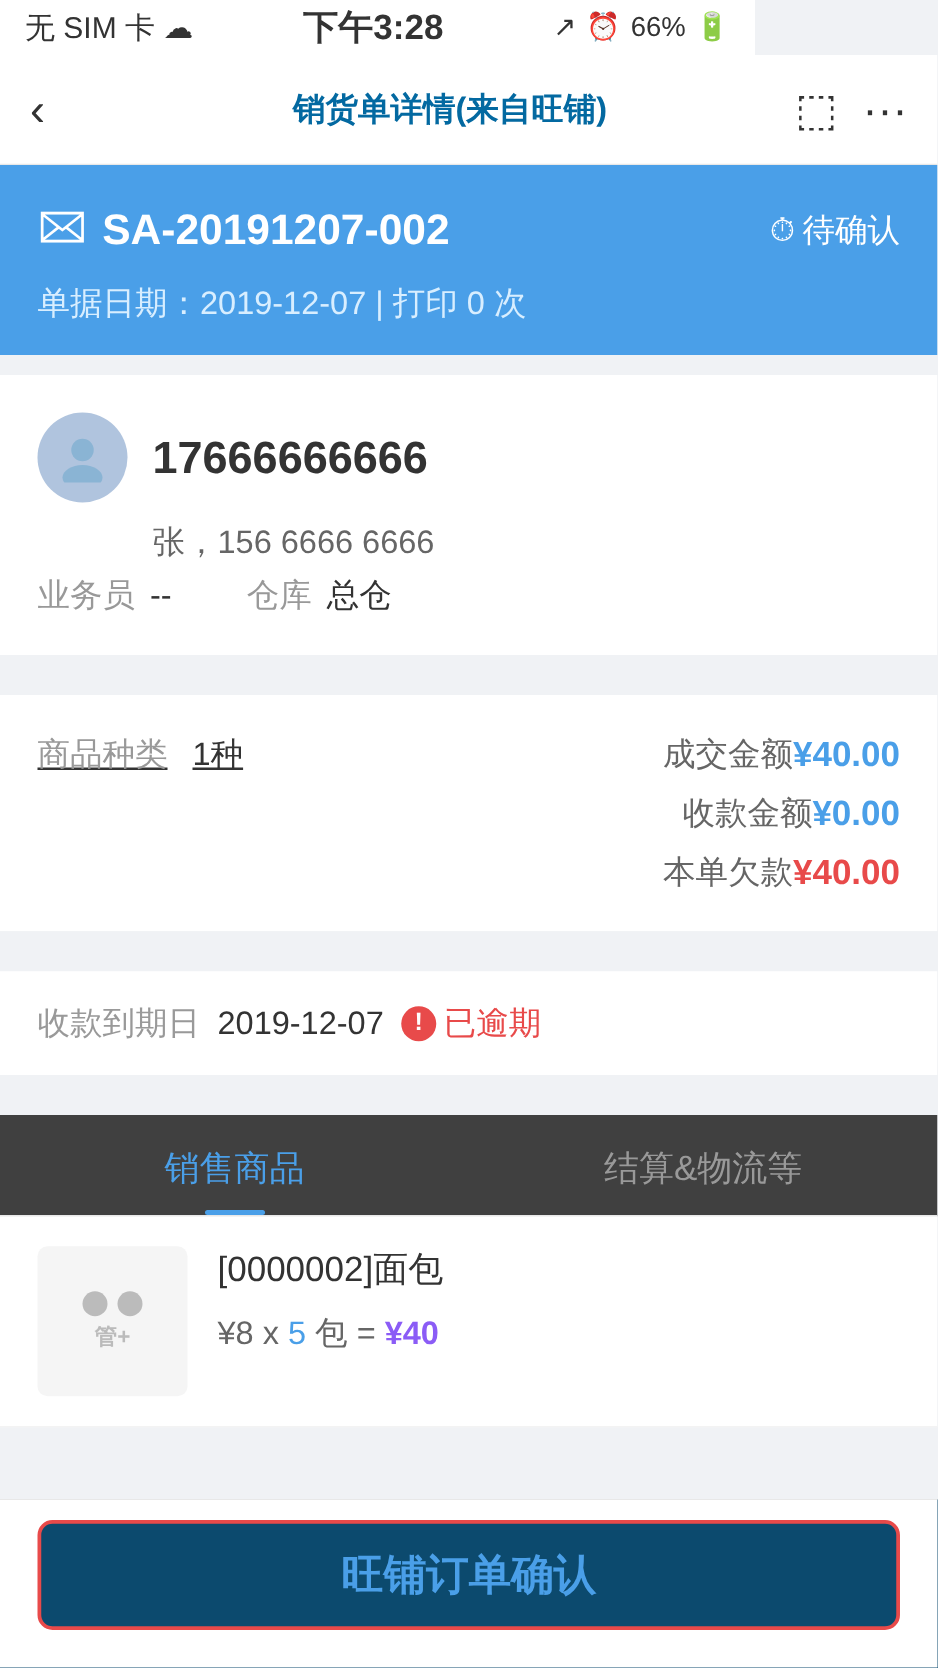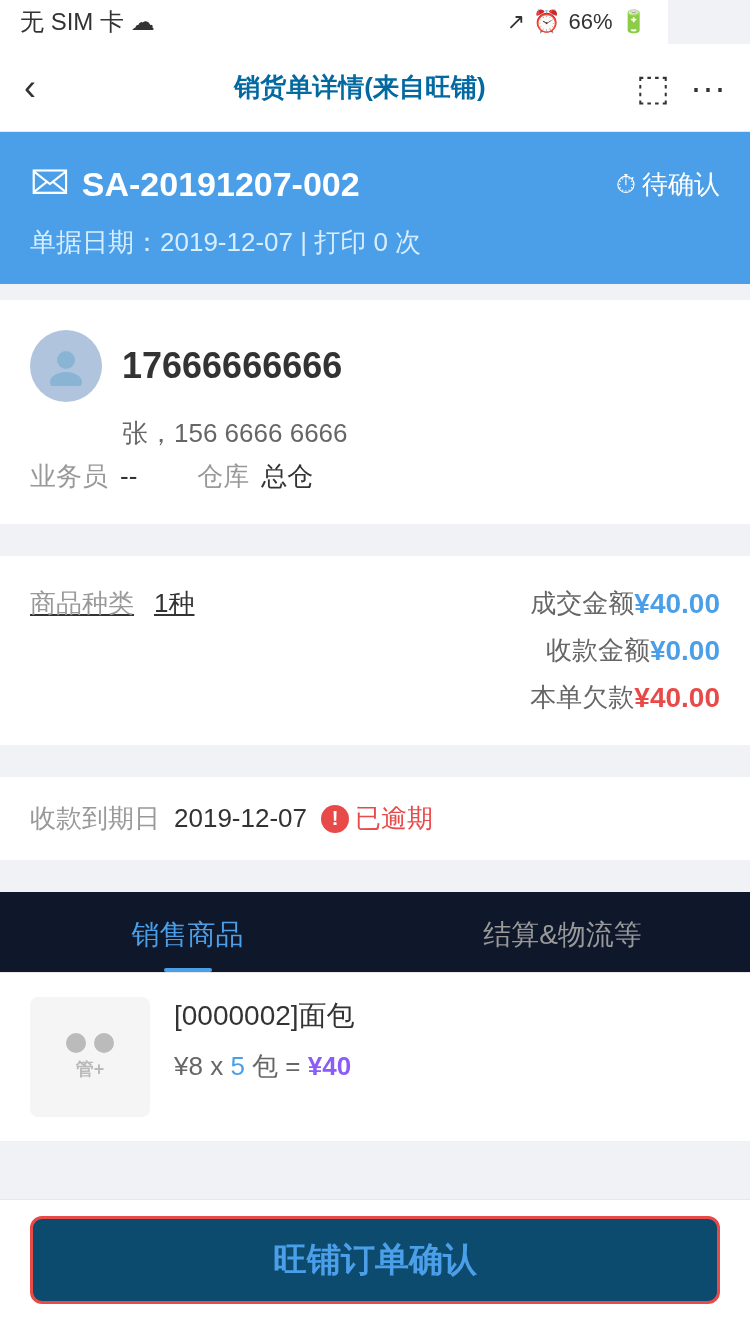--- a/index.html
+++ b/index.html
@@ -9,21 +9,21 @@
       min-height: 1334px;
       background: #f0f2f5;
       font-family: -apple-system, "PingFang SC", "Helvetica Neue", Arial, sans-serif;
       font-size: 28px;
       color: #333;
       position: relative;
     }
 
     
     .status-bar {
-      width: 668px;
+      width: 604px;
       height: 44px;
       background: #fff;
       display: flex;
       align-items: center;
       justify-content: space-between;
       padding: 0 20px;
       font-size: 24px;
       font-weight: 500;
     }
     .status-left { display: flex; align-items: center; gap: 10px; }
@@ -209,21 +209,21 @@
       display: flex;
       align-items: center;
       justify-content: center;
       color: #fff;
       font-size: 20px;
       font-weight: 700;
     }
 
     
     .tabs-bar {
-      background: #0f172a;
+      background: #404040;
       margin-top: 16px;
       display: flex;
       border-bottom: 1px solid #e8e8e8;
     }
     .tab-item {
       flex: 1;
       text-align: center;
       padding: 24px 0 18px;
       font-size: 28px;
       color: #999;
@@ -343,20 +343,21 @@
       background: #f0f2f5;
     }
   </style>
 </head>
 <body>
 
 <div class="status-bar">
   <div class="status-left">
     <span>无 SIM 卡  ☁</span>
   </div>
+  <div class="status-center">下午3:28</div>
   <div class="status-right">
     <span>↗</span>
     <span>⏰</span>
     <span>66%</span>
     <span>🔋</span>
   </div>
 </div>
 
 <div class="nav-bar">
   <div class="nav-back">‹</div>

